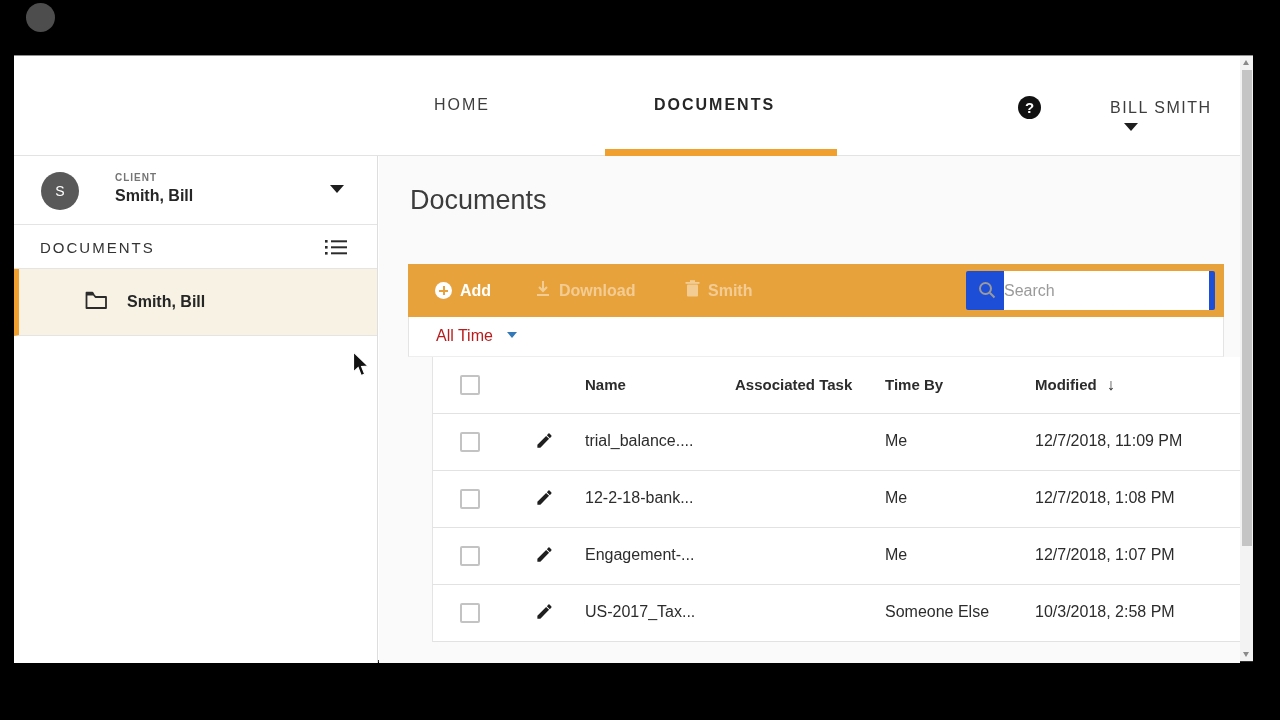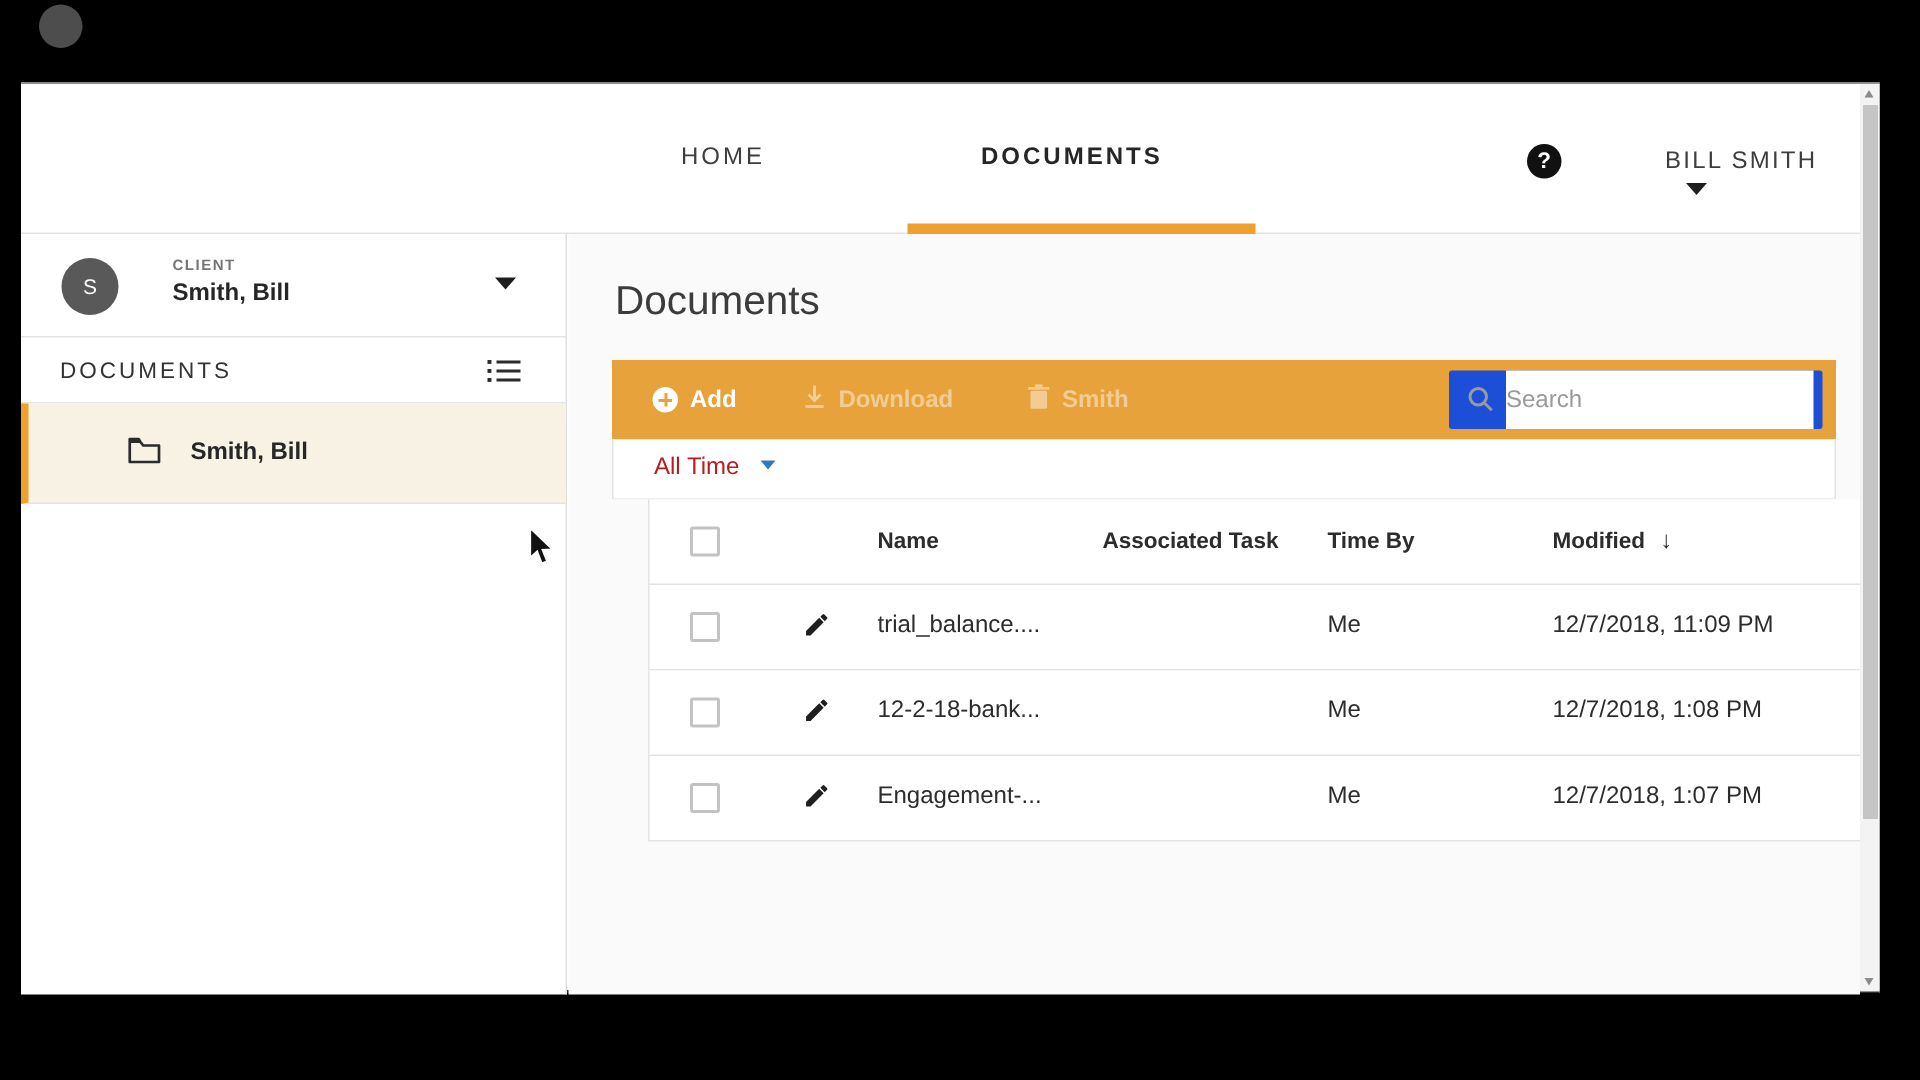--- a/index.html
+++ b/index.html
@@ -7,21 +7,21 @@
               font-family:"Liberation Sans", sans-serif; }
   .stage { position:absolute; left:14px; top:55px; width:1239px; height:607px;
            background:#fff; border-top:1px solid #8f8f8f; border-bottom:2px solid #2f2f2f; }
   .artifact-circle { position:absolute; left:26px; top:3px; width:29px; height:29px;
            border-radius:50%; background:#4d4d4d; }
 
   
   .nav { position:absolute; left:0; top:0; width:1226px; height:100px; background:#fff;
          border-bottom:1px solid #e3e3e3; }
   .nav-tab { position:absolute; top:40px; font-size:16px; letter-spacing:2px; color:#3d3d3d; cursor:pointer; }
-  .nav-tab.home { left:440px; }
+  .nav-tab.home { left:420px; }
   .nav-tab.docs { left:640px; font-weight:bold; color:#262626; }
   .nav-underline { position:absolute; left:591px; top:93px; width:232px; height:7px; }
   .help { position:absolute; left:1004px; top:40px; width:23px; height:23px; border-radius:50%;
           background:#111; color:#fff; font-weight:bold; font-size:15px; text-align:center;
           line-height:23px; cursor:pointer; }
   .user { position:absolute; left:1096px; top:43px; font-size:16px; letter-spacing:1.5px;
           color:#3d3d3d; cursor:pointer; }
   .caret { display:inline-block; width:0; height:0; border-left:7px solid transparent;
            border-right:7px solid transparent; border-top:8px solid #1e1e1e; }
   .user .caret { margin-left:14px; }
@@ -43,21 +43,21 @@
   .list-icon { position:absolute; left:310px; top:13px; cursor:pointer; }
   .tree-item { position:absolute; left:0; top:113px; width:100%; height:67px; background:#f7f2e4;
                border-left:5px solid #efa02f; border-bottom:1px solid #e4e4e4; cursor:pointer; }
   .folder-icon { position:absolute; left:66px; top:22px; }
   .tree-label { position:absolute; left:108px; top:24px; font-size:16px; font-weight:bold; color:#262626; }
 
   
   .main { position:absolute; left:365px; top:100px; width:861px; height:507px; background:#fafafa; }
   .page-title { position:absolute; left:31px; top:29px; font-size:27px; color:#3c3c3c; }
 
-  .card { position:absolute; left:29px; top:84px; width:796px; }
+  .card { position:absolute; left:29px; top:108px; width:796px; }
   .toolbar { position:relative; width:816px; height:53px; background:#e8a23b; }
   .tb-btn { position:absolute; top:14px; height:25px; display:flex; align-items:center; gap:8px;
             color:#fff; font-size:16px; font-weight:bold; cursor:pointer; }
   .tb-btn.disabled { opacity:0.45; }
   .tb-add { left:27px; }
   .tb-download { left:127px; }
   .tb-delete { left:277px; }
   .plus-circle { width:17px; height:17px; border-radius:50%; background:#fff; position:relative; }
   .plus-circle:before, .plus-circle:after { content:""; position:absolute; background:#e8a23b; }
   .plus-circle:before { left:4px; top:7.5px; width:9px; height:2px; }
@@ -253,20 +253,32 @@
           <svg width="19" height="19" viewBox="0 0 24 24">
               <path fill="#1f1f1f" d="M3 17.25V21h3.75L17.8 9.94l-3.75-3.75L3 17.25zM20.71 7.04c.39-.39.39-1.02 0-1.41l-2.34-2.34a.9959.9959 0 0 0-1.41 0L15 5.25 18.75 9l1.96-1.96z"></path>
             </svg>
         </span>
         <div class="cell name">Engagement-...</div>
         <div class="cell task"></div>
         <div class="cell added">Me</div>
         <div class="cell mod">12/7/2018, 1:07 PM</div>
       </div>
 
+      <div class="trow">
+        <div class="checkbox"></div>
+        <span class="pencil">
+          <svg width="19" height="19" viewBox="0 0 24 24">
+              <path fill="#1f1f1f" d="M3 17.25V21h3.75L17.8 9.94l-3.75-3.75L3 17.25zM20.71 7.04c.39-.39.39-1.02 0-1.41l-2.34-2.34a.9959.9959 0 0 0-1.41 0L15 5.25 18.75 9l1.96-1.96z"></path>
+            </svg>
+        </span>
+        <div class="cell name">US-2017_Tax...</div>
+        <div class="cell task"></div>
+        <div class="cell added">Someone Else</div>
+        <div class="cell mod">10/3/2018, 2:58 PM</div>
+      </div>
     </div>
   </div>
 
   <div class="vscroll">
     <span class="arr-up"></span>
     <div class="vthumb"></div>
     <span class="arr-down"></span>
   </div>
 
   <div class="cursor">

